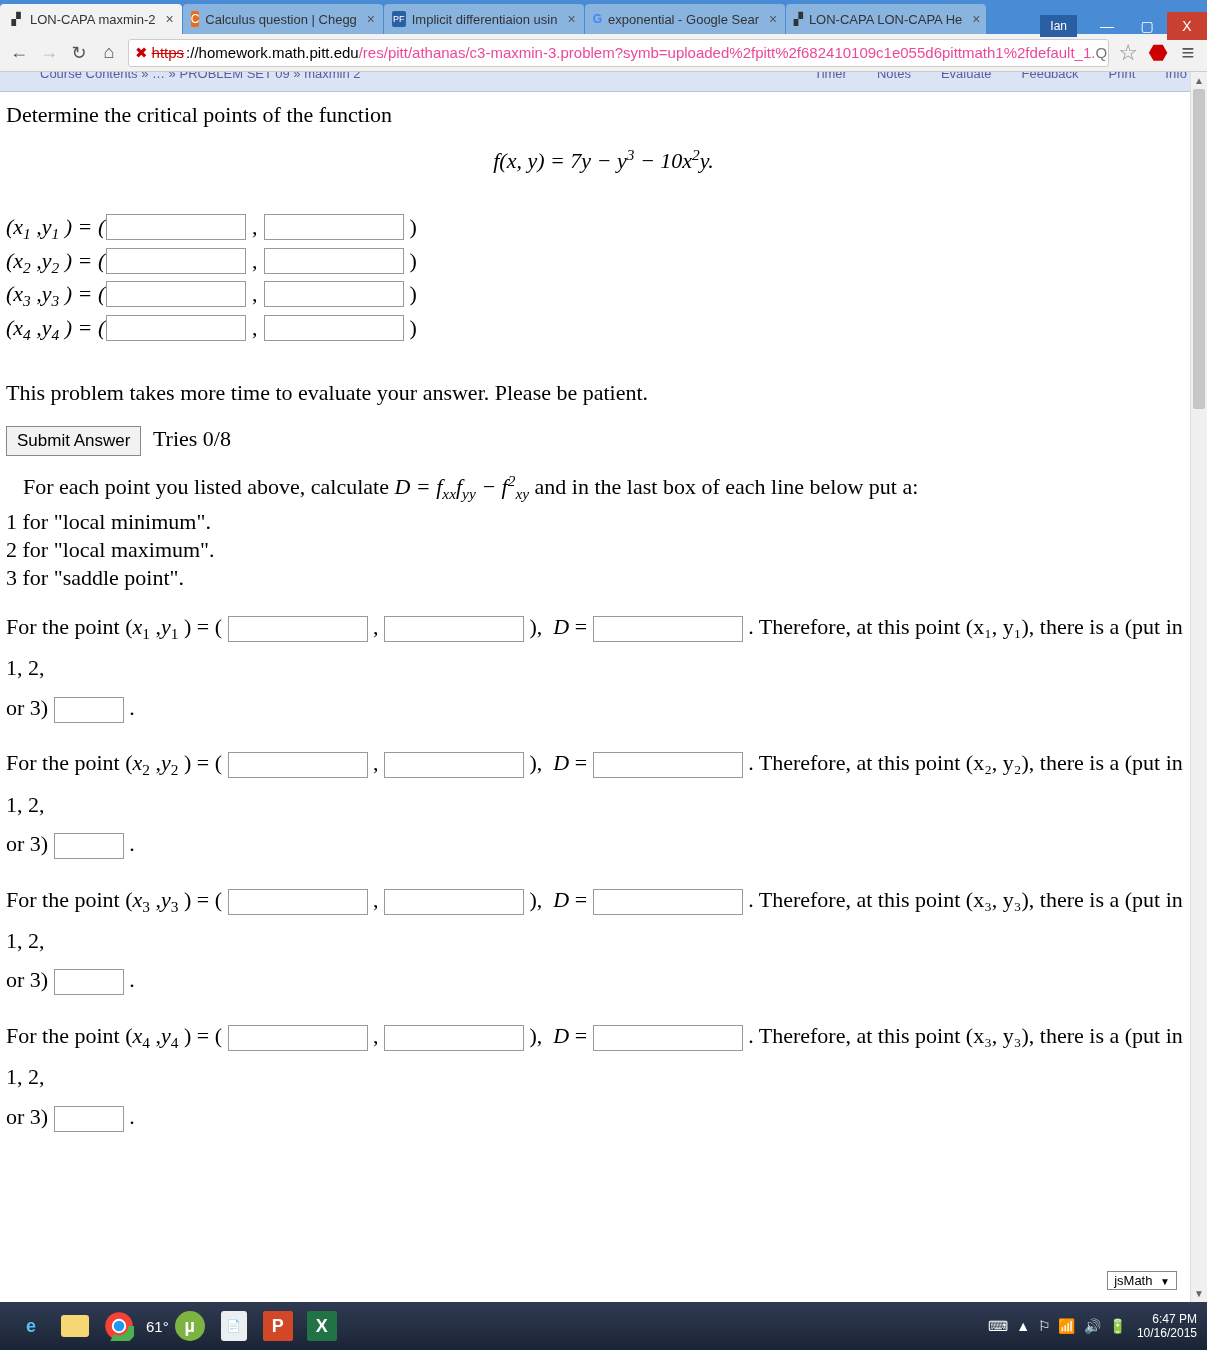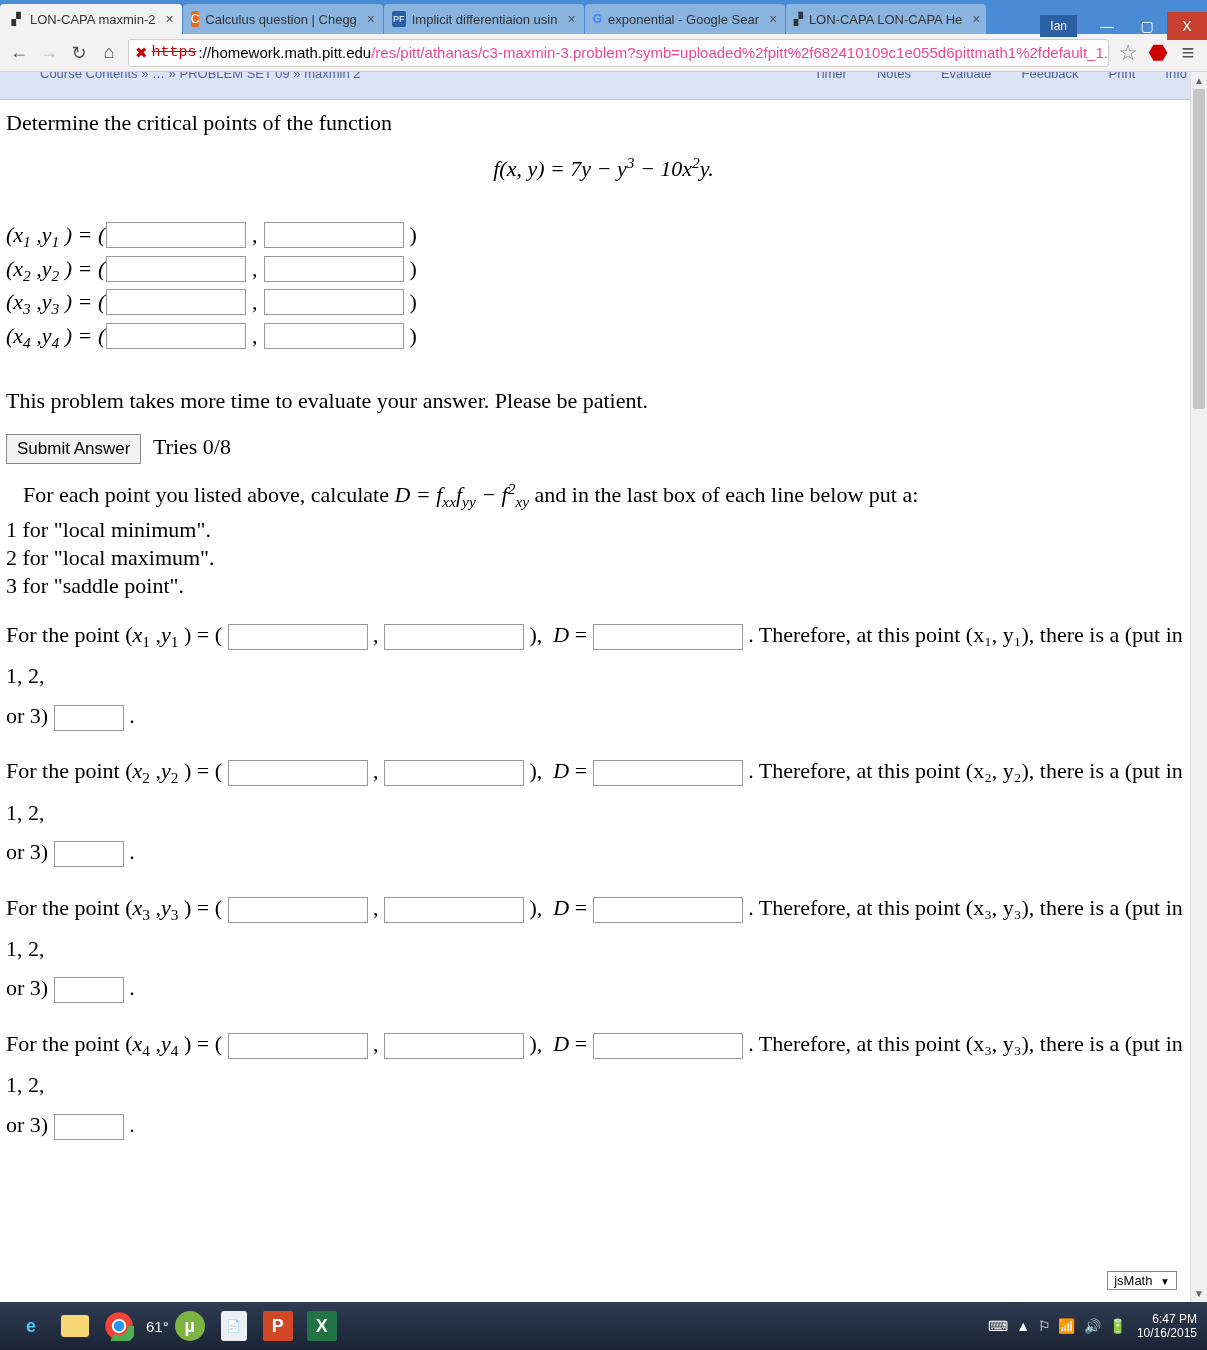--- a/index.html
+++ b/index.html
@@ -13,27 +13,27 @@
   .tab .favicon { width: 16px; height: 16px; display: inline-flex; align-items: center; justify-content: center; font-size: 12px; }
   .tab .tab-close { font-size: 14px; color: #555; margin-left: 4px; }
   .chrome-right { position: absolute; right: 0; top: 12px; display: flex; height: 34px; }
   .chrome-user { background: #2b5fa3; color: #fff; font-size: 12px; font-family: Arial; padding: 3px 10px; height: 22px; display: flex; align-items: center; margin-top: 3px; margin-right: 10px; }
   .win-btn { width: 40px; height: 28px; display: flex; align-items: center; justify-content: center; font-size: 14px; color: #fff; font-family: Arial; }
   .win-btn.close { background: #c94030; }
 
   .addr-bar { display: flex; align-items: center; background: #f2f2f2; height: 38px; padding: 0 8px; gap: 8px; font-family: Arial, sans-serif; border-bottom: 1px solid #ccc; }
   .addr-bar .nav-btn { width: 22px; height: 22px; display: flex; align-items: center; justify-content: center; color: #555; cursor: pointer; font-size: 18px; }
   .url-box { flex: 1; background: #fff; border: 1px solid #ccc; border-radius: 3px; height: 28px; display: flex; align-items: center; padding: 0 6px; font-size: 15px; color: #333; overflow: hidden; white-space: nowrap; }
-  .url-box .https-strike { color: #c00; text-decoration: line-through; margin-right: 2px; font-family: Liberation Mono, monospace; }
+  .url-box .https-strike { color: #c00; text-decoration: line-through; margin-right: 2px; }
   .url-host { color: #000; }
   .url-path { color: #ec4899; }
   .addr-icon { width: 22px; height: 22px; display: flex; align-items: center; justify-content: center; }
 
   
-  .page-header-strip { background: #dbe3f5; height: 28px; border-bottom: 1px solid #b8c3dd; overflow: hidden; position: relative; }
+  .page-header-strip { background: #dbe3f5; height: 20px; border-bottom: 1px solid #b8c3dd; overflow: hidden; position: relative; }
   .strip-left { position: absolute; left: 40px; top: -6px; font-size: 13px; font-family: Arial; color: #5560a0; white-space: nowrap; }
   .strip-right { position: absolute; right: 20px; top: -6px; font-size: 13px; font-family: Arial; color: #5560a0; display: flex; gap: 30px; margin-left: 33px; }
   .strip-right span { display: inline-flex; align-items: center; gap: 4px; }
 
   
   .content { padding: 6px 6px 0 6px; }
   .prompt { margin: 4px 0 18px 0; }
   .func-eq { text-align: center; font-style: italic; margin: 10px 0 40px 0; }
   .sup { font-size: 0.7em; vertical-align: super; }
   .sub { font-size: 0.7em; vertical-align: sub; }

